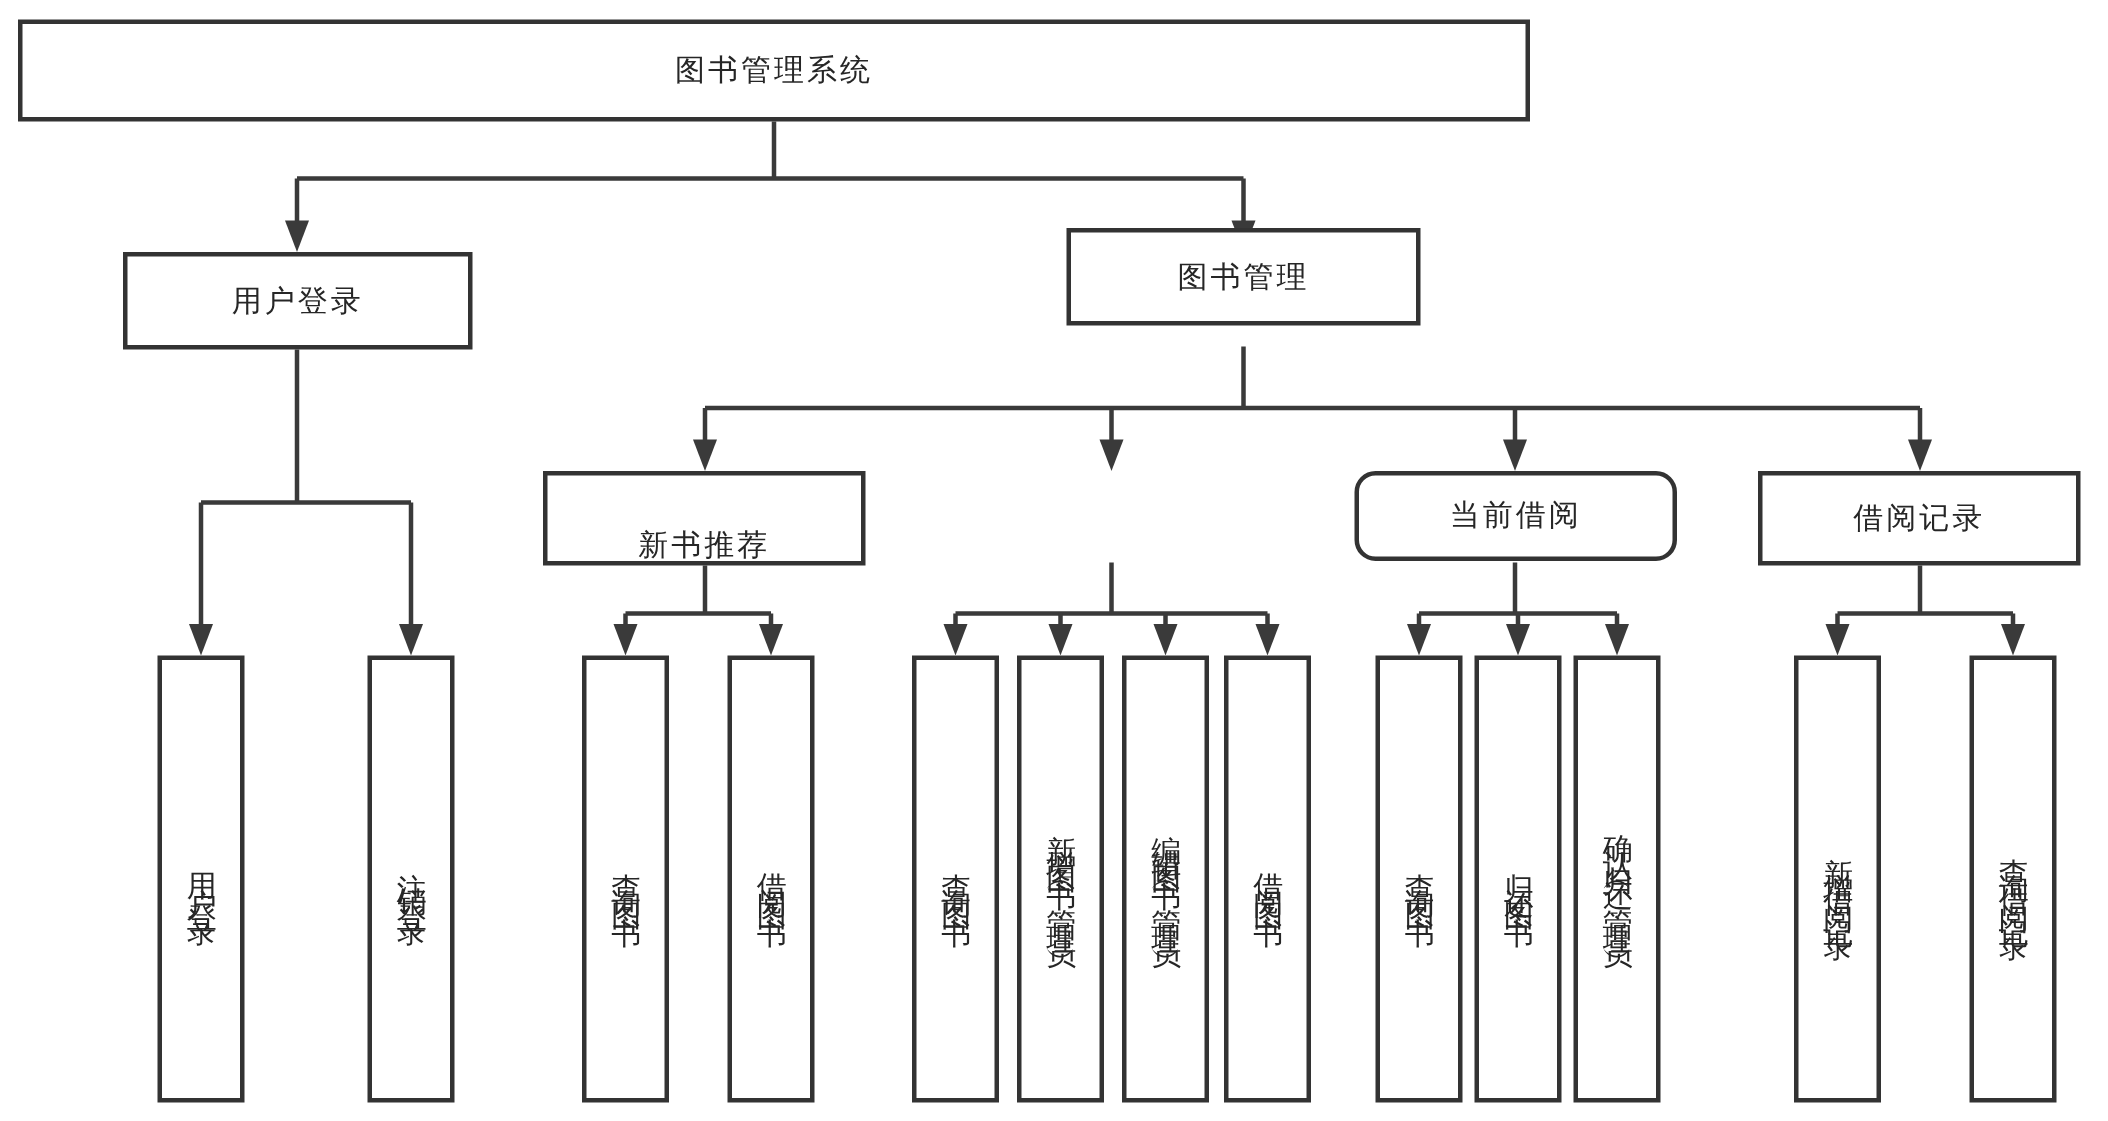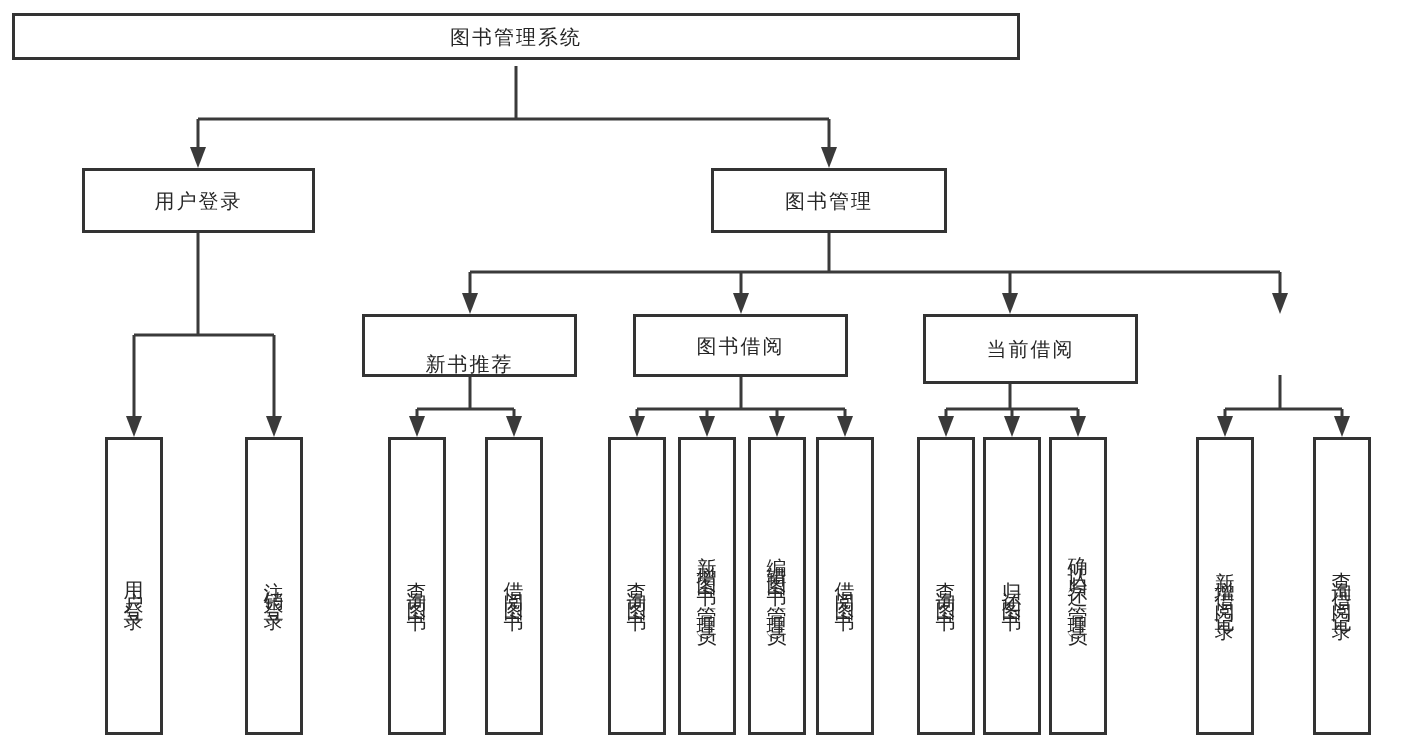--- a/index.html
+++ b/index.html
@@ -81,39 +81,39 @@
       <polygon points="769,416 785,416 777,437"></polygon>
       <polygon points="837,416 853,416 845,437"></polygon>
       <polygon points="938,416 954,416 946,437"></polygon>
       <polygon points="1004,416 1020,416 1012,437"></polygon>
       <polygon points="1070,416 1086,416 1078,437"></polygon>
       <polygon points="1217,416 1233,416 1225,437"></polygon>
       <polygon points="1334,416 1350,416 1342,437"></polygon>
     </g>
   </svg>
 
-  <div class="box" style="left:12px;top:13px;width:1008px;height:47px;">
+  <div class="box" style="left:12px;top:13px;width:1008px;height:68px;">
     <span class="hlabel">图书管理系统</span>
   </div>
 
   <div class="box" style="left:82px;top:168px;width:233px;height:65px;">
     <span class="hlabel">用户登录</span>
   </div>
-  <div class="box" style="left:711px;top:168px;width:236px;height:65px;">
+  <div class="box" style="left:711px;top:152px;width:236px;height:65px;">
     <span class="hlabel">图书管理</span>
   </div>
 
   <div class="box" style="left:362px;top:314px;width:215px;height:63px;align-items:flex-end;">
     <span class="hlabel">新书推荐</span>
   </div>
-  <div class="box" style="left:633px;top:314px;width:215px;height:63px;">
-    <span class="hlabel">图书借阅</span>
+  <div class="box" style="left:903px;top:314px;width:215px;height:60px;border-radius:14px;">
+    <span class="hlabel">当前借阅</span>
   </div>
-  <div class="box" style="left:923px;top:314px;width:215px;height:70px;">
-    <span class="hlabel">当前借阅</span>
+  <div class="box" style="left:1172px;top:314px;width:215px;height:63px;">
+    <span class="hlabel">借阅记录</span>
   </div>
 
   <div class="box" style="left:105px;top:437px;width:58px;height:298px;">
     <span class="vlabel">用户登录</span>
   </div>
   <div class="box" style="left:245px;top:437px;width:58px;height:298px;">
     <span class="vlabel">注销登录</span>
   </div>
 
   <div class="box" style="left:388px;top:437px;width:58px;height:298px;">

